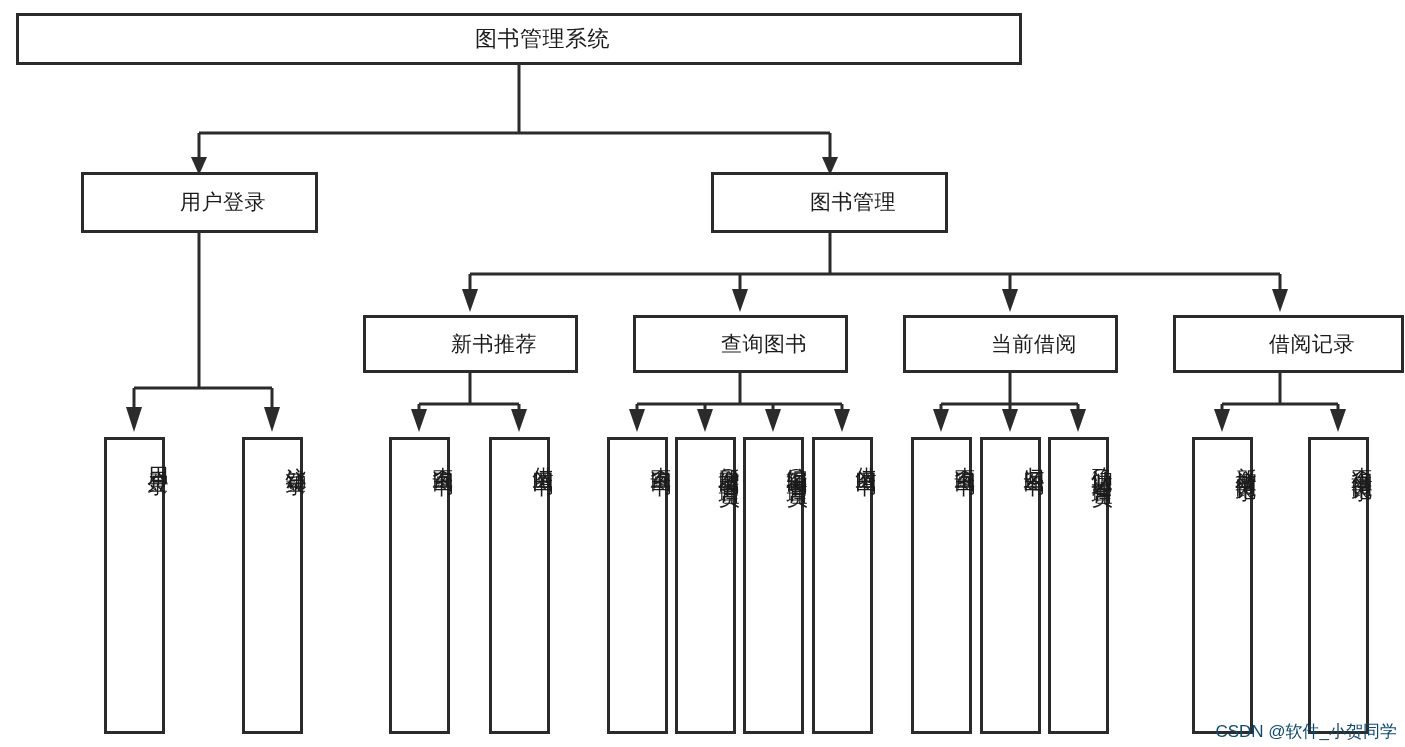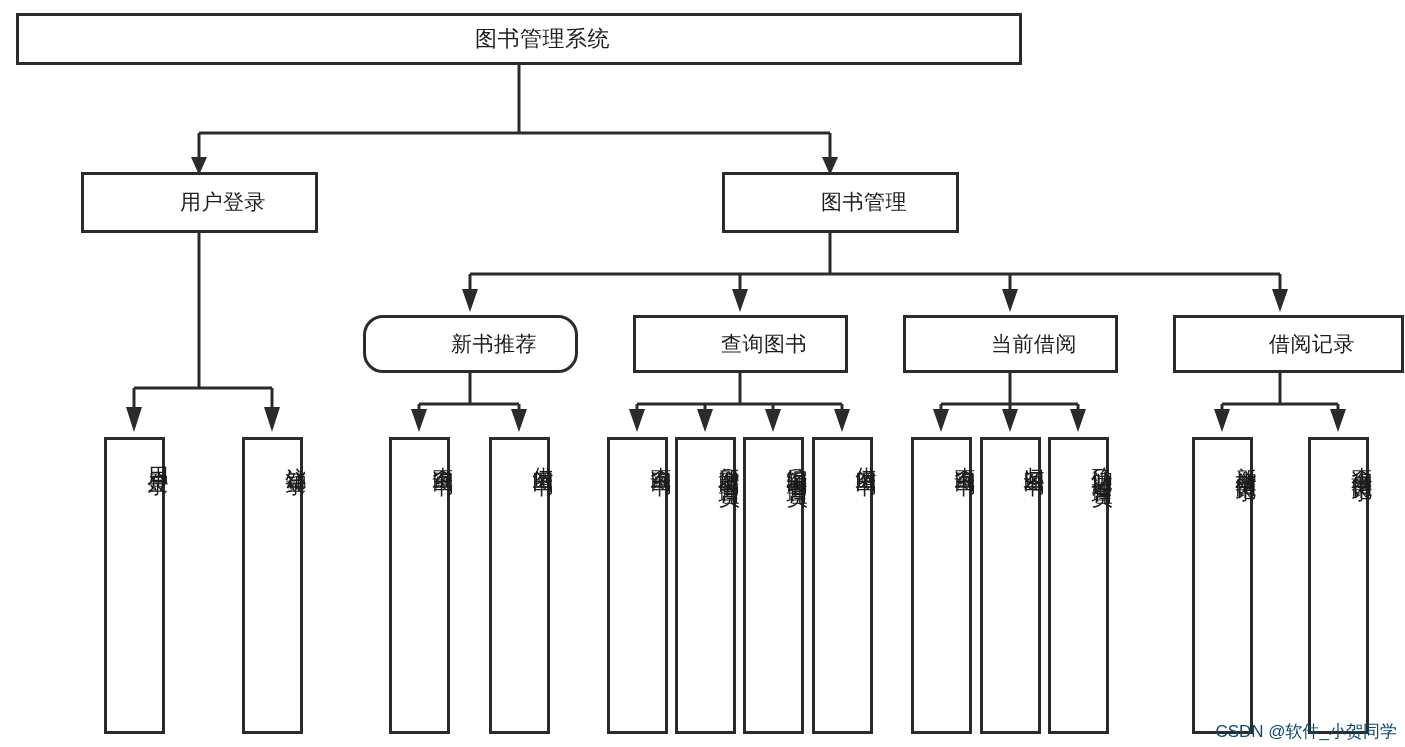--- a/index.html
+++ b/index.html
@@ -155,25 +155,25 @@
   </svg>
 
   <div class="node root" style="left:16px; top:13px; width:1006px; height:52px;">
     <span class="label">图书管理系统</span>
   </div>
 
   <div class="node" style="left:81px; top:172px; width:237px; height:61px;">
     <span class="label">用户登录</span>
   </div>
 
-  <div class="node" style="left:711px; top:172px; width:237px; height:61px;margin-left:11px;">
+  <div class="node" style="left:711px; top:172px; width:237px; height:61px;">
     <span class="label">图书管理</span>
   </div>
 
-  <div class="node" style="left:363px; top:315px; width:215px; height:58px;border-radius:20px;">
+  <div class="node" style="left:363px; top:315px; width:215px; height:58px;">
     <span class="label">新书推荐</span>
   </div>
 
   <div class="node" style="left:633px; top:315px; width:215px; height:58px;">
     <span class="label">查询图书</span>
   </div>
 
   <div class="node" style="left:903px; top:315px; width:215px; height:58px;">
     <span class="label">当前借阅</span>
   </div>

